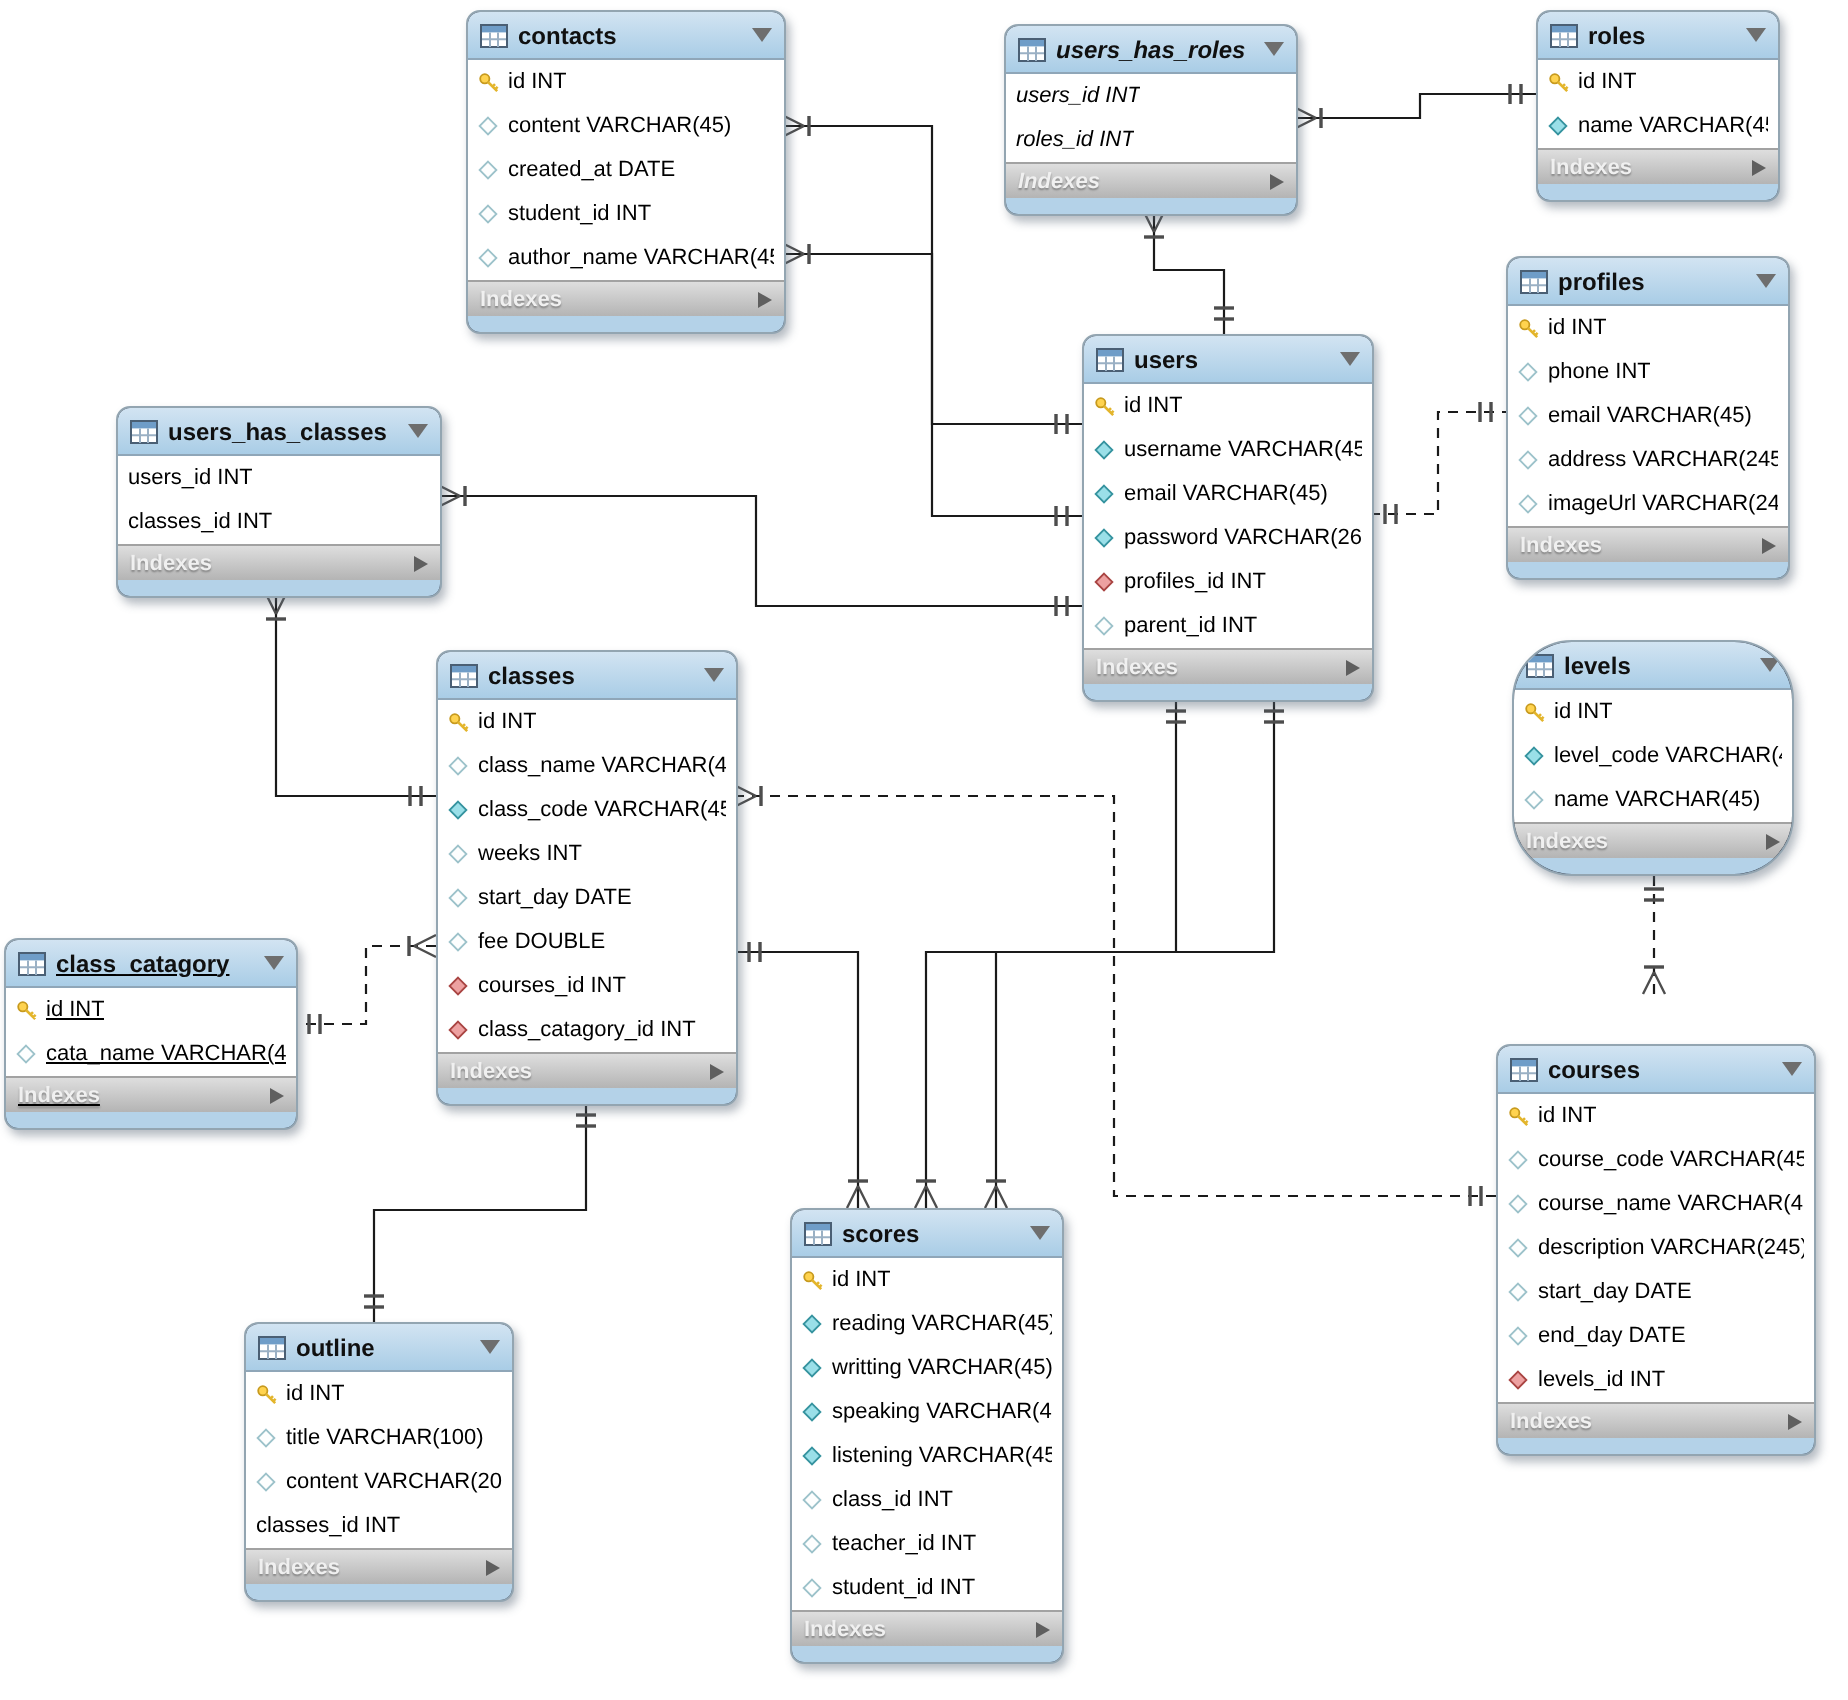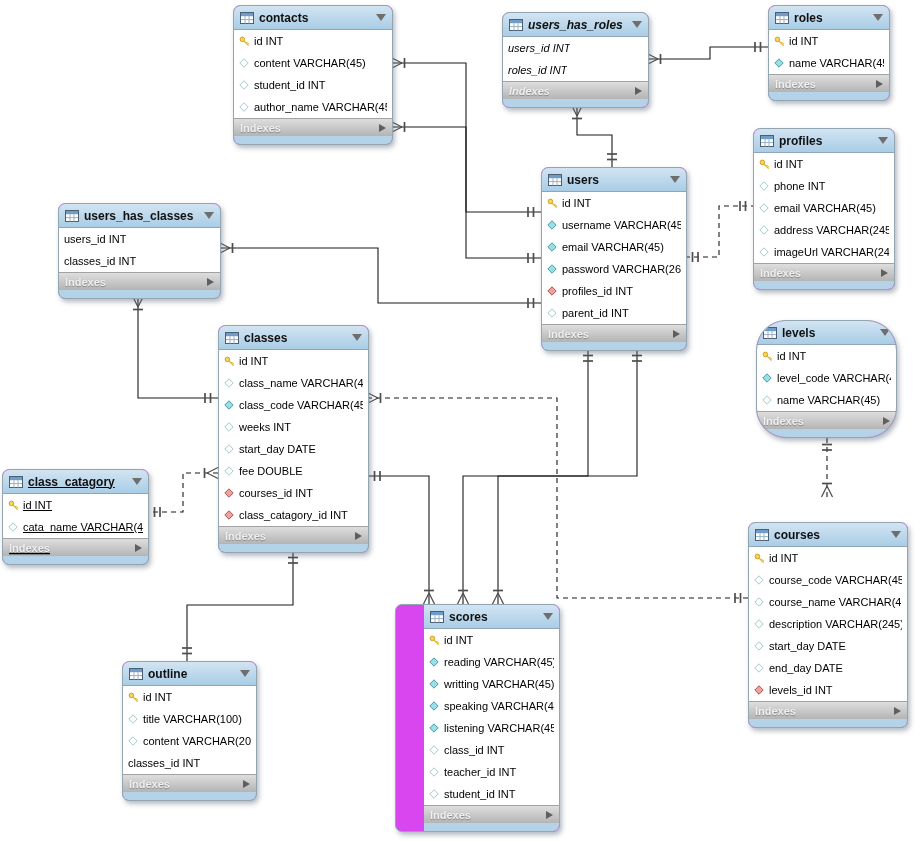--- a/index.html
+++ b/index.html
@@ -1,20 +1,20 @@
 <!DOCTYPE html>
 <html><head>
 <meta charset="utf-8">
 <style>
   html,body{margin:0;padding:0;width:924px;height:850px;background:#ffffff;
     font-family:"Liberation Sans",sans-serif;overflow:hidden}
   #canvas{position:absolute;left:0;top:0;width:924px;height:850px}
   #wires{position:absolute;left:0;top:0;z-index:1}
   .tbl{position:absolute;z-index:2;border:1px solid #93a5b1;border-radius:7px;
-    background:#d946ef;box-shadow:2px 3px 5px rgba(90,105,120,.45);overflow:hidden}
+    background:#0f172a;box-shadow:2px 3px 5px rgba(90,105,120,.45);overflow:hidden}
   .hd{height:23px;display:flex;align-items:center;gap:5px;padding:0 6px;
     background:linear-gradient(#d2e4f2,#a9cde6);border-bottom:1px solid #8fa6b8}
   .hicon{display:flex;align-items:center}
   .hname{font-weight:bold;font-size:12px;color:#101010;flex:1;white-space:nowrap}
   .htri{width:0;height:0;border-left:5px solid transparent;border-right:5px solid transparent;
     border-top:7px solid #6e6e6e}
   .bd{background:#ffffff}
   .row{height:22px;display:flex;align-items:center;gap:4px;padding:0 5px;
     font-size:11px;color:#000;white-space:nowrap}
   .fi{width:11px;min-width:11px;display:flex;align-items:center}
@@ -202,20 +202,28 @@
             </svg>
           </span>
           <span class="ftx">content VARCHAR(45)</span>
         </div>
         <div class="row">
           <span class="fi">
             <svg width="10" height="10" viewBox="0 0 10 10">
               <polygon points="5,0.8 9.2,5 5,9.2 0.8,5" fill="#fdfefe" stroke="#9cc2ca" stroke-width="0.9"></polygon>
             </svg>
           </span>
+          <span class="ftx">created_at DATE</span>
+        </div>
+        <div class="row">
+          <span class="fi">
+            <svg width="10" height="10" viewBox="0 0 10 10">
+              <polygon points="5,0.8 9.2,5 5,9.2 0.8,5" fill="#fdfefe" stroke="#9cc2ca" stroke-width="0.9"></polygon>
+            </svg>
+          </span>
           <span class="ftx">student_id INT</span>
         </div>
         <div class="row">
           <span class="fi">
             <svg width="10" height="10" viewBox="0 0 10 10">
               <polygon points="5,0.8 9.2,5 5,9.2 0.8,5" fill="#fdfefe" stroke="#9cc2ca" stroke-width="0.9"></polygon>
             </svg>
           </span>
           <span class="ftx">author_name VARCHAR(45)</span>
         </div>
@@ -750,21 +758,21 @@
         <div class="row">
           <span class="ftx">classes_id INT</span>
         </div>
       </div>
       <div class="ix">
         <span class="ixt">Indexes</span>
         <span class="ixa"></span>
       </div>
       <div class="ft"></div>
     </div>
-    <div class="tbl" style="left: 395px; top: 604px; width: 135px; padding-left: 28px;">
+    <div class="tbl" style="left: 395px; top: 604px; width: 135px;">
       <div class="hd">
         <span class="hicon">
           <svg width="14" height="12" viewBox="0 0 14 12">
             <rect x="0.5" y="0.5" width="13" height="11" fill="#ffffff" stroke="#4a5f74"></rect>
             <rect x="1" y="1" width="12" height="3.2" fill="#6f9dc8"></rect>
             <line x1="5" y1="4.2" x2="5" y2="11.5" stroke="#9ab0c4"></line>
             <line x1="9" y1="4.2" x2="9" y2="11.5" stroke="#9ab0c4"></line>
             <line x1="1" y1="7.6" x2="13" y2="7.6" stroke="#9ab0c4"></line>
           </svg>
         </span>

